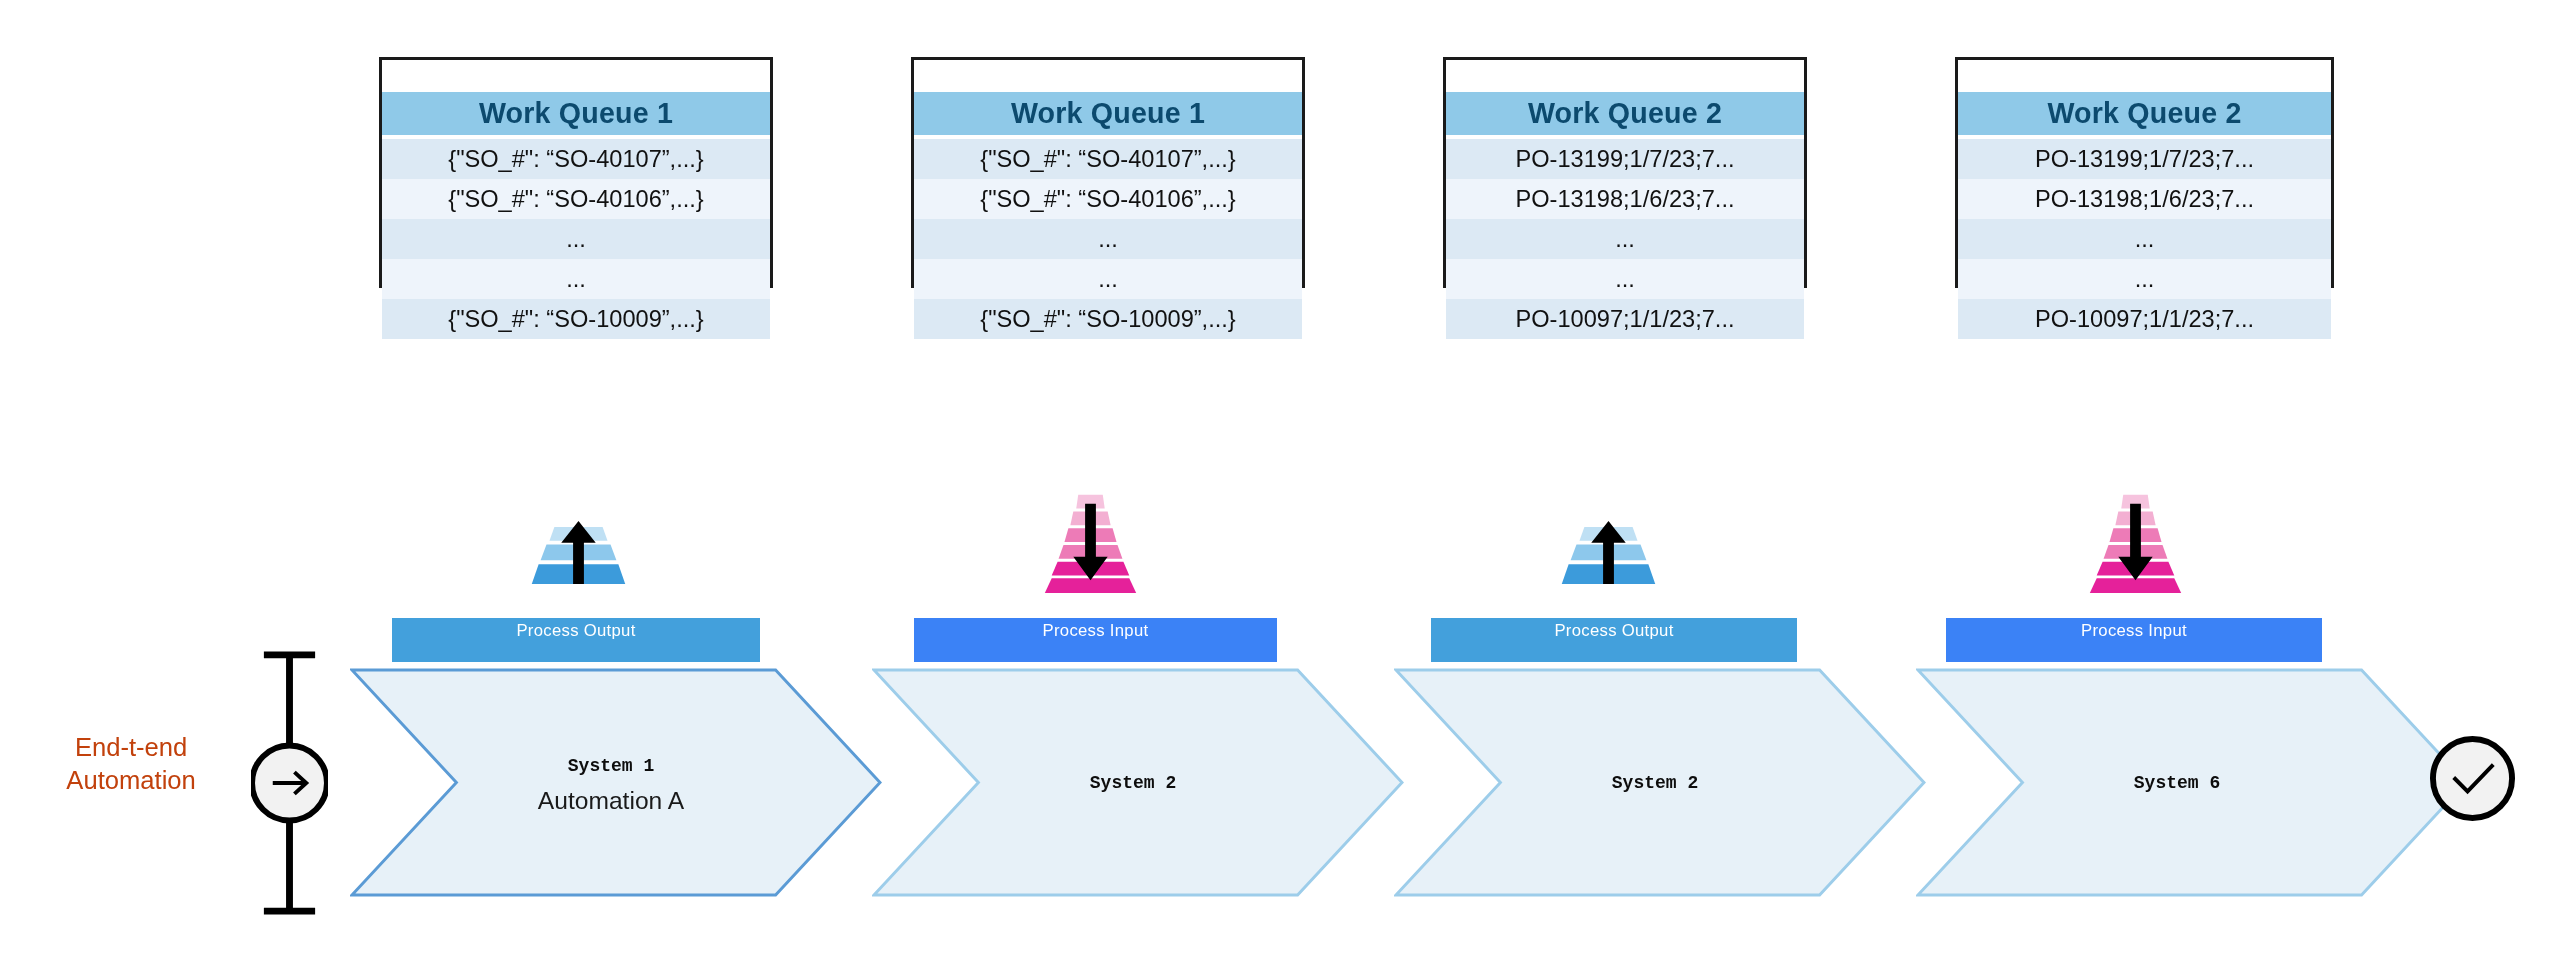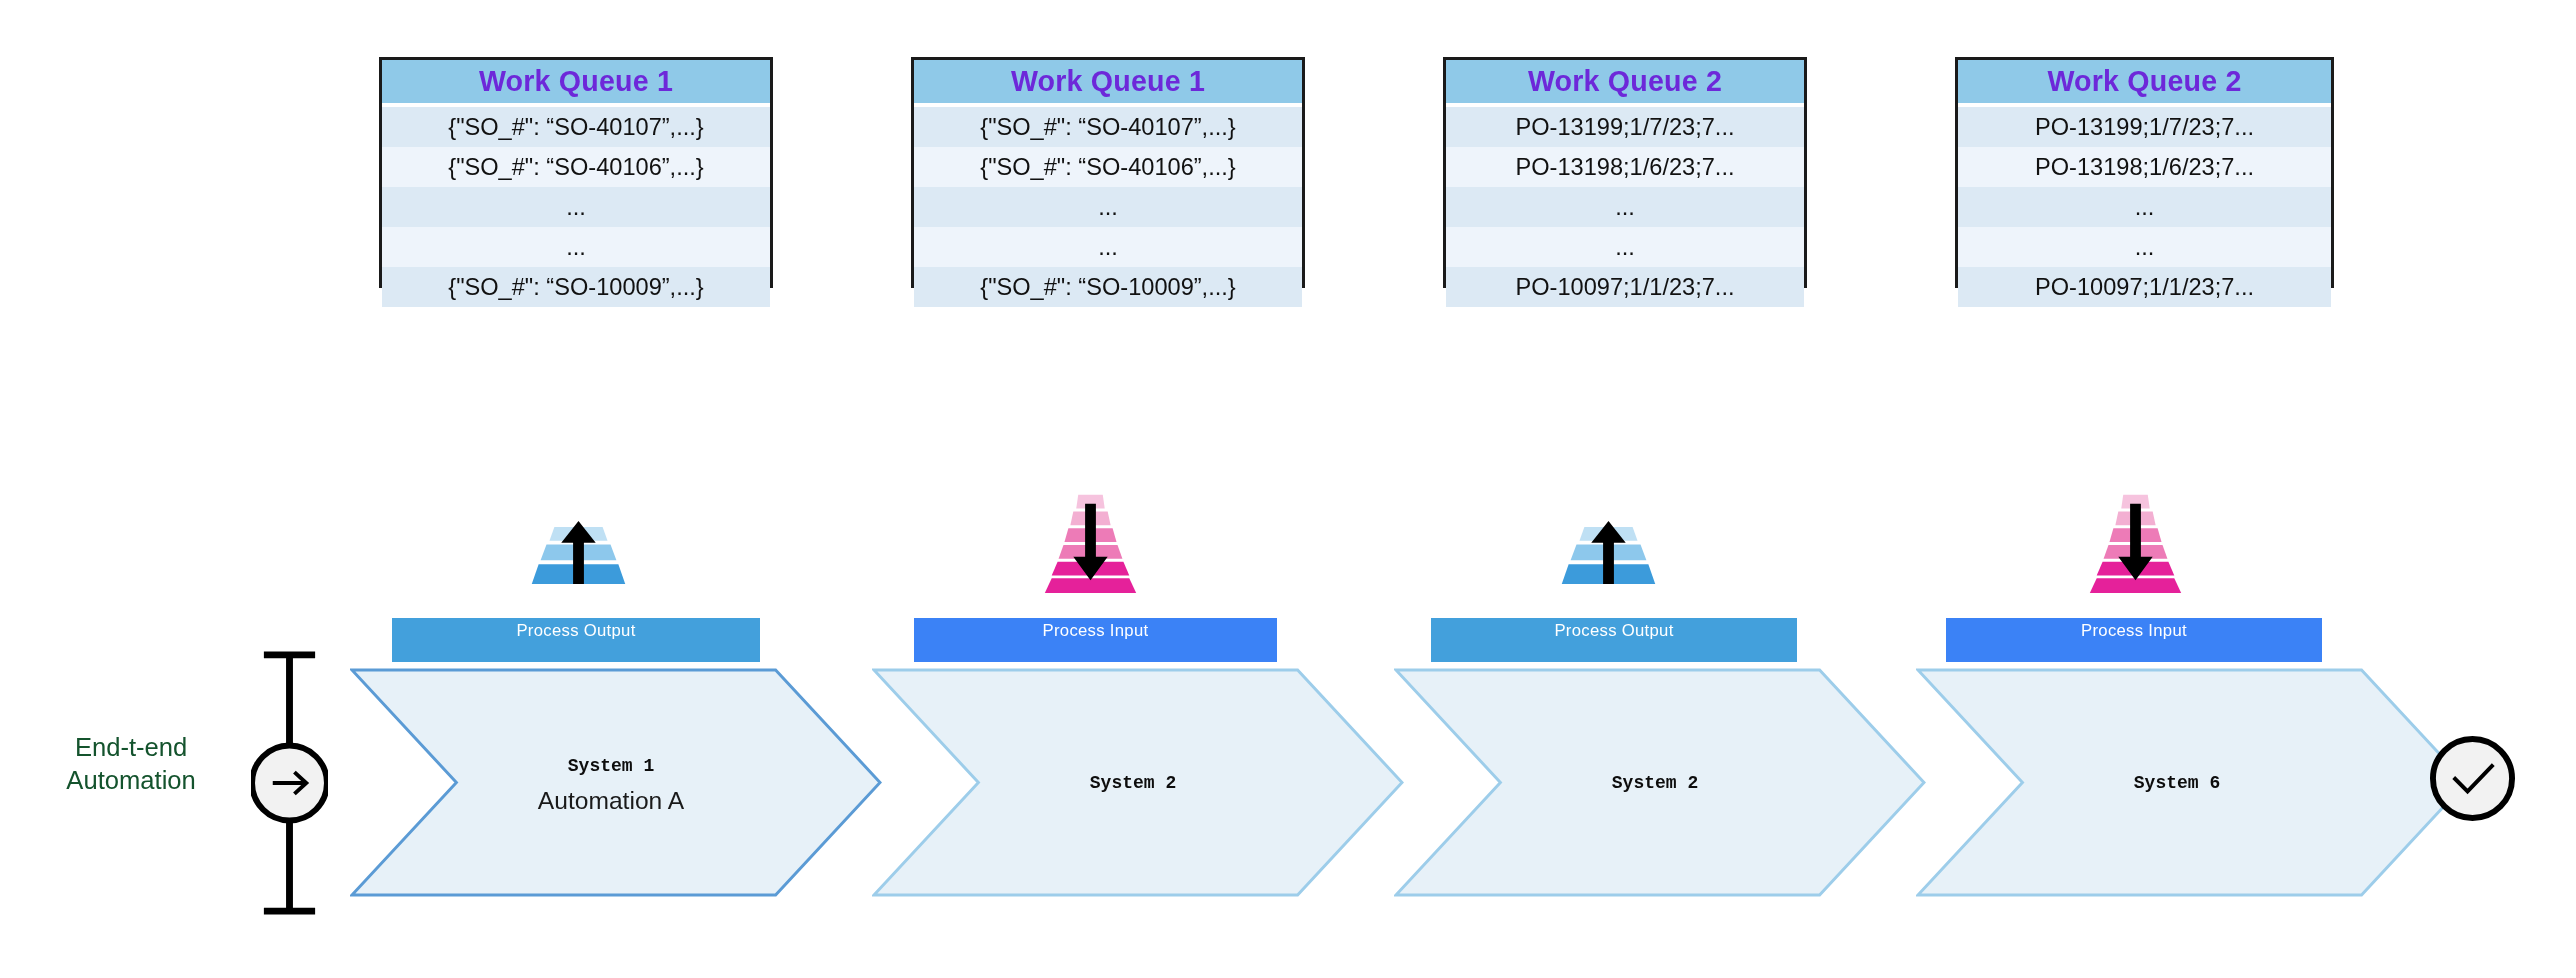--- a/index.html
+++ b/index.html
@@ -13,25 +13,26 @@
   .queue-card{
     position:absolute;
     box-sizing:border-box;
     border:3px solid #1a1a1a;
     background:#ffffff;
   }
   .queue-header{
     background:#8FC9E8;
     text-align:center;
     font-weight:bold;
-    color:#6d28d9;
+    color:#0c4a6e;
     font-size:28.6px;
     line-height:43px;
     height:43px;
     letter-spacing:0.2px;
+    margin-top:32px;
   }
   .queue-rows{
     display:block;
   }
   .queue-row{
     height:40px;
     line-height:40px;
     text-align:center;
     font-size:23.6px;
     color:#111111;
@@ -84,21 +85,21 @@
   .chev-sub{
     font-size:24.6px;color:#1a1a1a;line-height:33px;text-align:center;
   }
 
   
   .e2e-label{
     position:absolute;
     left:27.6px; top:731px; width:207px;
     text-align:center;
     font-size:25.6px;
-    color:#14532d;
+    color:#c2410c;
     line-height:33px;
   }
   .e2e-marker{
     position:absolute;
     left:251px; top:650px;
     width:77px; height:266px;
   }
   .e2e-marker svg{display:block;width:100%;height:100%;}
   .end-marker{
     position:absolute;

